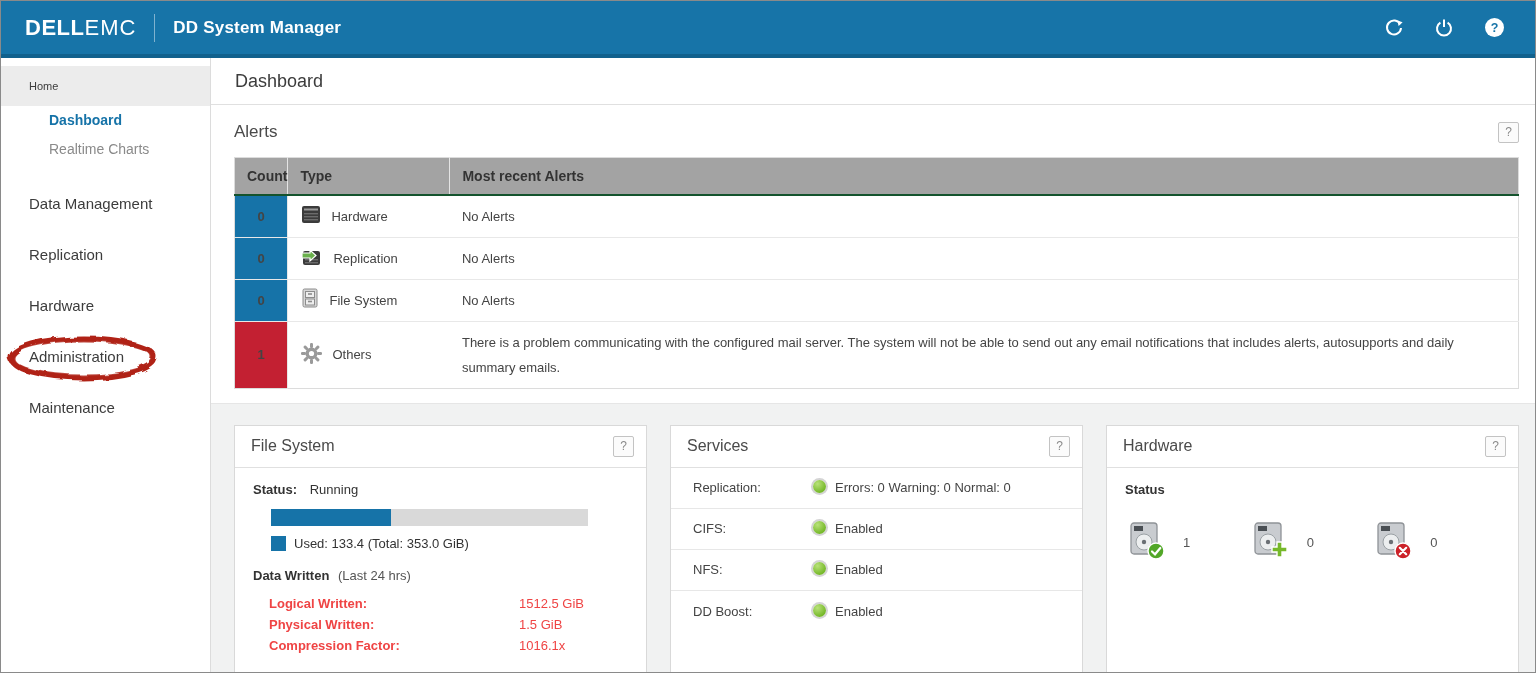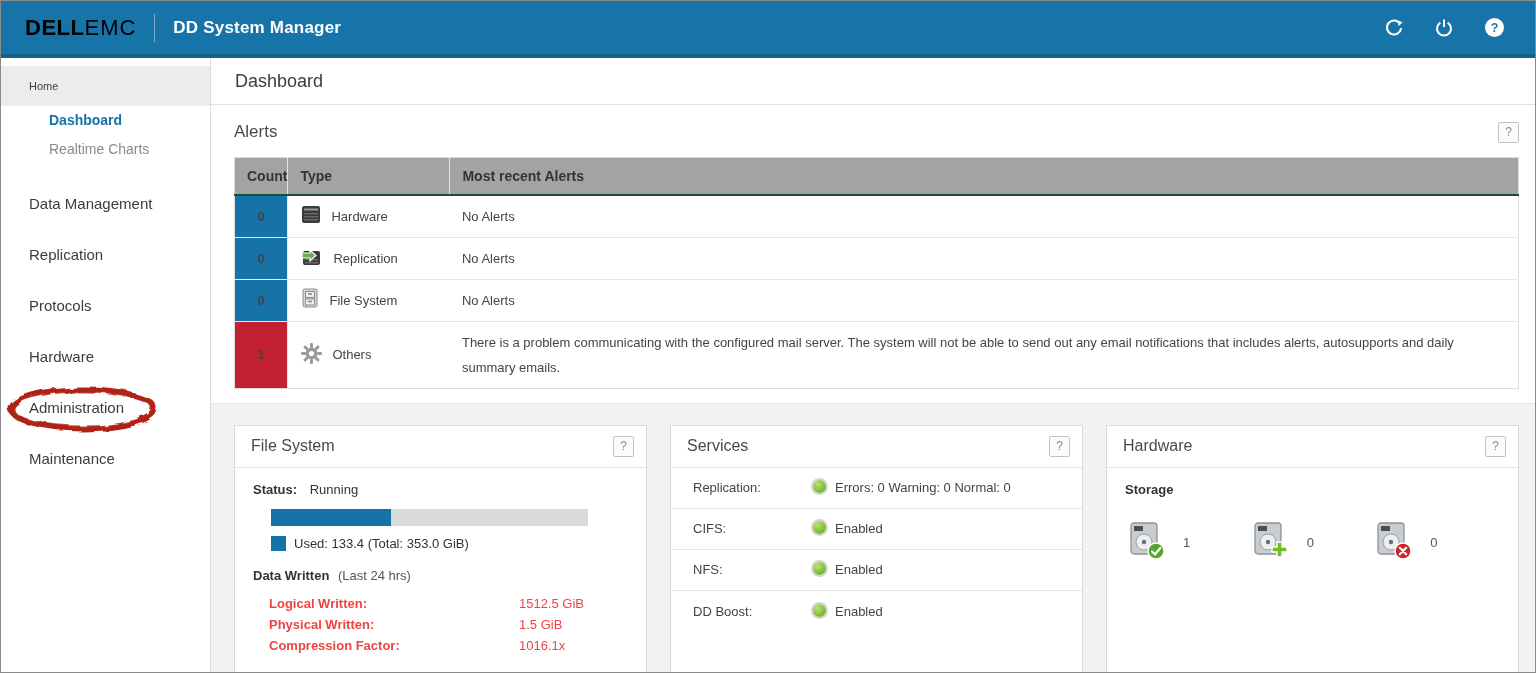--- a/index.html
+++ b/index.html
@@ -1,21 +1,21 @@
 <!DOCTYPE html>
 <html><head>
 <meta charset="utf-8">
 <style>
   * { margin:0; padding:0; box-sizing:border-box; }
   html,body { width:1536px; height:673px; font-family:"Liberation Sans", sans-serif; background:#fff; }
   .app { width:1536px; height:673px; border:1px solid #8a8a8a; display:flex; flex-direction:column; overflow:hidden; background:#fff; }
 
   
   .topbar { height:57px; background:#1774a8; border-bottom:4px solid #11618d; display:flex; align-items:center; padding:0 30px 0 24px; flex:0 0 auto; }
-  .brand { display:flex; align-items:baseline; color:#000000; cursor:default; }
+  .brand { display:flex; align-items:baseline; color:#ffffff; cursor:default; }
   .brand-bold { font-size:22px; font-weight:bold; letter-spacing:.5px; }
   .brand-light { font-size:22px; font-weight:300; letter-spacing:1px; }
   .topbar-divider { width:1px; height:28px; background:rgba(255,255,255,.45); margin:0 18px; }
   .app-title { color:#fff; font-size:17px; font-weight:bold; letter-spacing:.2px; }
   .topbar-spacer { flex:1; }
   .topbar-icons { display:flex; align-items:center; gap:28px; }
   .tb-icon { width:22px; height:22px; display:flex; align-items:center; justify-content:center; cursor:pointer; }
 
   
   .main { flex:1; display:flex; min-height:0; }
@@ -120,21 +120,20 @@
   </div>
 
   <div class="main">
 
     <div class="sidebar">
       <div class="side-section">Home</div>
       <div class="side-sub active">Dashboard</div>
       <div class="side-sub">Realtime Charts</div>
       <div class="side-item">Data Management</div>
       <div class="side-item">Replication</div>
-      <div class="side-item">Protocols</div>
       <div class="side-item">Hardware</div>
       <div class="side-item">
         <span>Administration</span>
         <svg class="scribble" width="164" height="54" viewBox="0 0 164 54">
           <defs>
             <filter id="roughf" x="-20%" y="-20%" width="140%" height="140%">
               <feTurbulence type="fractalNoise" baseFrequency="0.055" numOctaves="3" seed="7" result="n"></feTurbulence>
               <feDisplacementMap in="SourceGraphic" in2="n" scale="7"></feDisplacementMap>
             </filter>
           </defs>
@@ -322,21 +321,21 @@
             </div>
           </div>
         </div>
 
         <div class="panel">
           <div class="panel-head">
             <span class="panel-title">Hardware</span>
             <span class="help-btn">?</span>
           </div>
           <div class="panel-body">
-            <div class="hw-storage-label">Storage</div>
+            <div class="hw-storage-label">Status</div>
             <div class="hw-row">
               <div class="hw-item">
                 <span>
                   <svg width="38" height="40" viewBox="0 0 38 40">
                     <rect x="2" y="2" width="26" height="31" rx="3" fill="#c9ccd0" stroke="#8f9397" stroke-width="1.3"></rect>
                     <rect x="5" y="5" width="9" height="5" fill="#4a4f54"></rect>
                     <circle cx="15" cy="21" r="8" fill="#eceeef" stroke="#9aa0a4"></circle>
                     <circle cx="15" cy="21" r="2.2" fill="#6a6f74"></circle>
                     <circle cx="27" cy="30" r="8" fill="#52a728" stroke="#fff" stroke-width="1.4"></circle>
                     <path d="M23 30.5 L26 33.3 L31.3 27" fill="none" stroke="#fff" stroke-width="2.2" stroke-linecap="round"></path>

